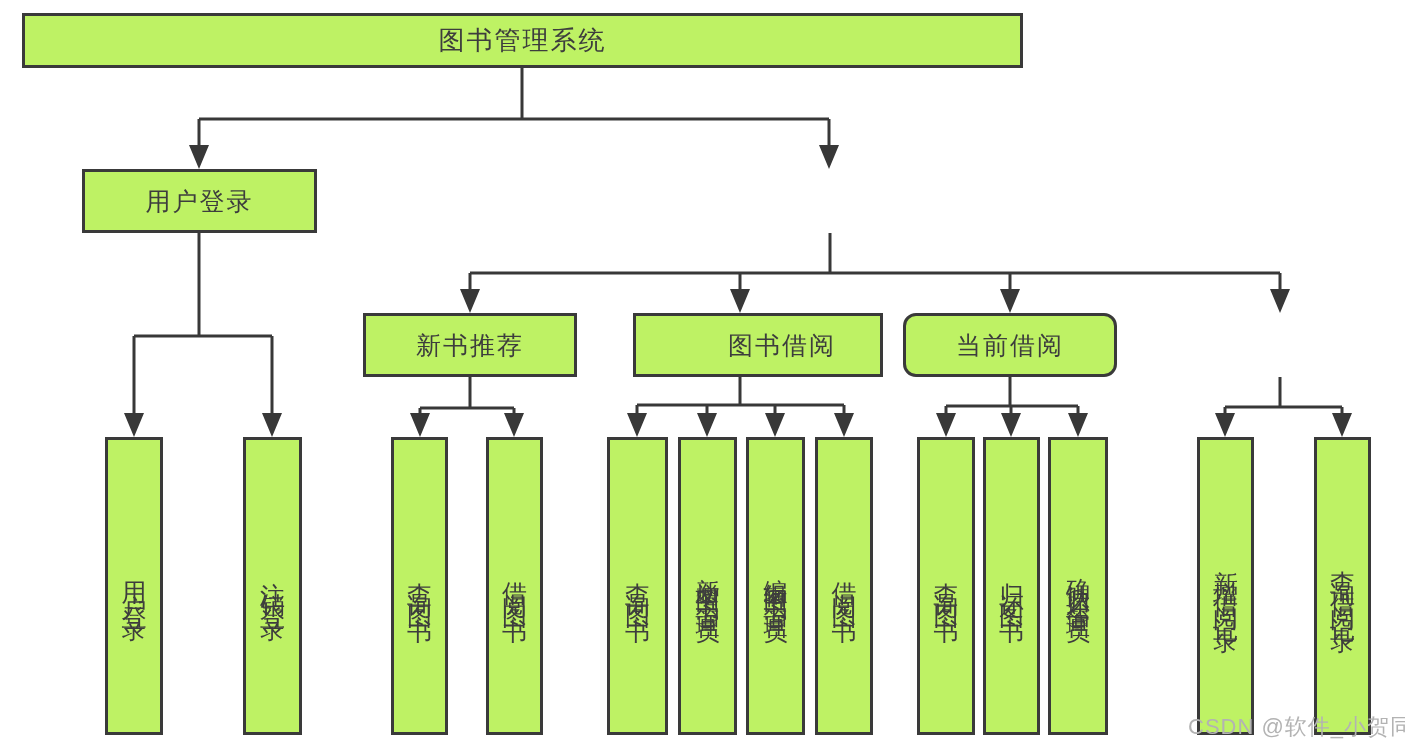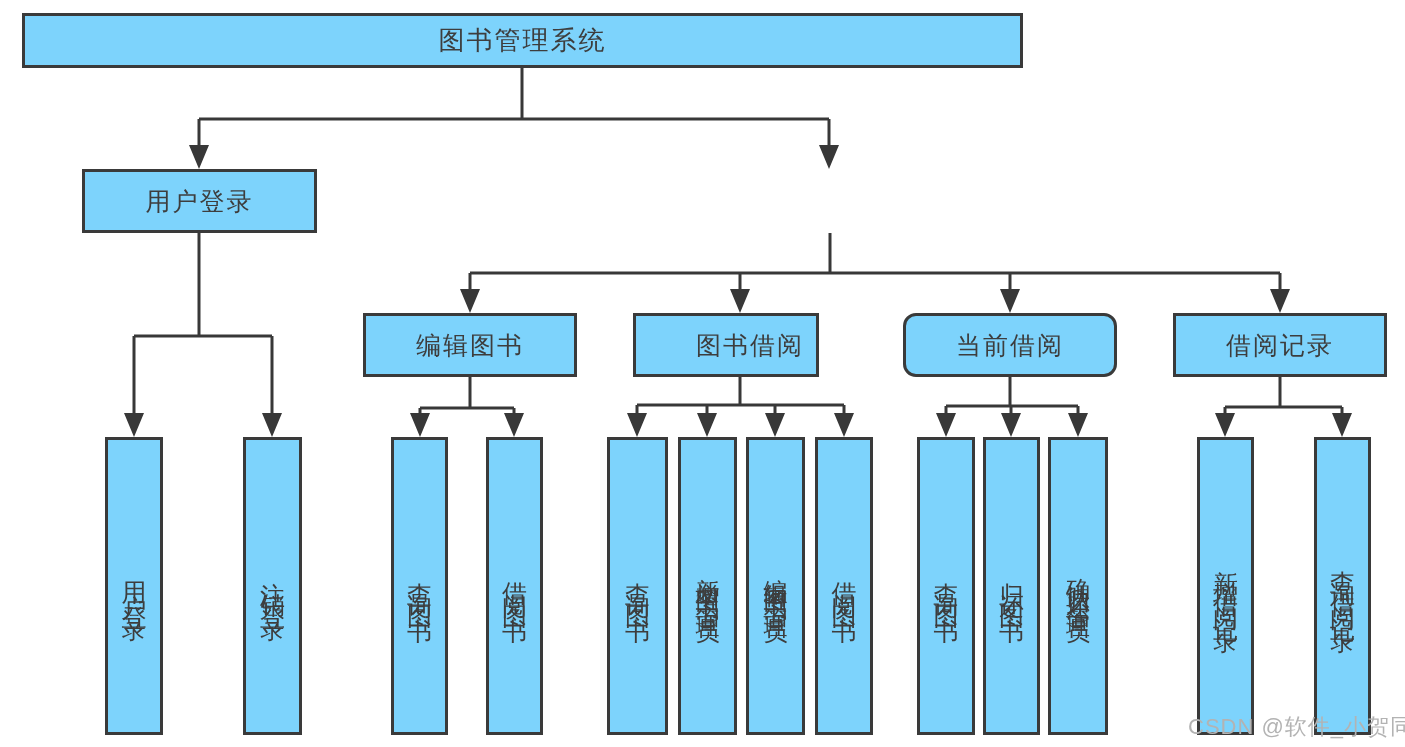--- a/index.html
+++ b/index.html
@@ -28,21 +28,21 @@
     fill: none;
   }
   .tri {
     fill: #383838;
     stroke: none;
   }
   .box {
     position: absolute;
     box-sizing: border-box;
     border: 3px solid #3a3a3a;
-    background: #7dd3fc;
+    background: #bef264;
     display: flex;
     align-items: center;
     justify-content: center;
     text-align: center;
   }
   .h-label {
     font-size: 25px;
     letter-spacing: 2px;
     white-space: nowrap;
   }
@@ -61,21 +61,21 @@
   }
   .v-label.long {
     letter-spacing: 6px;
     font-size: 24px;
   }
   
   .n-system        { left: 22px;   top: 13px;  width: 1001px; height: 55px; }
   .n-user-login    { left: 82px;   top: 169px; width: 235px;  height: 64px; }
   .n-book-mgmt     { left: 712px;  top: 169px; width: 235px;  height: 64px; }
   .n-new-book-rec  { left: 363px;  top: 313px; width: 214px;  height: 64px; }
-  .n-book-borrow   { left: 633px;  top: 313px; width: 186px;  height: 64px; padding-left: 48px; }
+  .n-book-borrow   { left: 633px;  top: 313px; width: 250px;  height: 64px; padding-left: 48px; }
   .n-current-borrow{ left: 903px;  top: 313px; width: 214px;  height: 64px; border-radius: 13px; }
   .n-borrow-record { left: 1173px; top: 313px; width: 214px;  height: 64px; }
 
   .leaf { top: 437px; height: 298px; }
   .n-login          { left: 105px;  width: 58px; }
   .n-logout         { left: 243px;  width: 59px; }
   .n-nb-query       { left: 391px;  width: 57px; }
   .n-nb-borrow      { left: 486px;  width: 57px; }
   .n-bb-query       { left: 607px;  width: 61px; }
   .n-bb-add         { left: 678px;  width: 59px; }
@@ -143,31 +143,28 @@
 
   <div class="box n-system">
     <span class="root-label">图书管理系统</span>
   </div>
 
   <div class="box n-user-login">
     <span class="h-label">用户登录</span>
   </div>
 
   <div class="box n-new-book-rec">
-    <span class="h-label">编辑图书</span>
+    <span class="h-label">新书推荐</span>
   </div>
   <div class="box n-book-borrow">
     <span class="h-label">图书借阅</span>
   </div>
   <div class="box n-current-borrow">
     <span class="h-label">当前借阅</span>
   </div>
-  <div class="box n-borrow-record">
-    <span class="h-label">借阅记录</span>
-  </div>
 
   <div class="box leaf n-login">
     <span class="v-label">用户登录</span>
   </div>
   <div class="box leaf n-logout">
     <span class="v-label">注销登录</span>
   </div>
 
   <div class="box leaf n-nb-query">
     <span class="v-label">查询图书</span>

